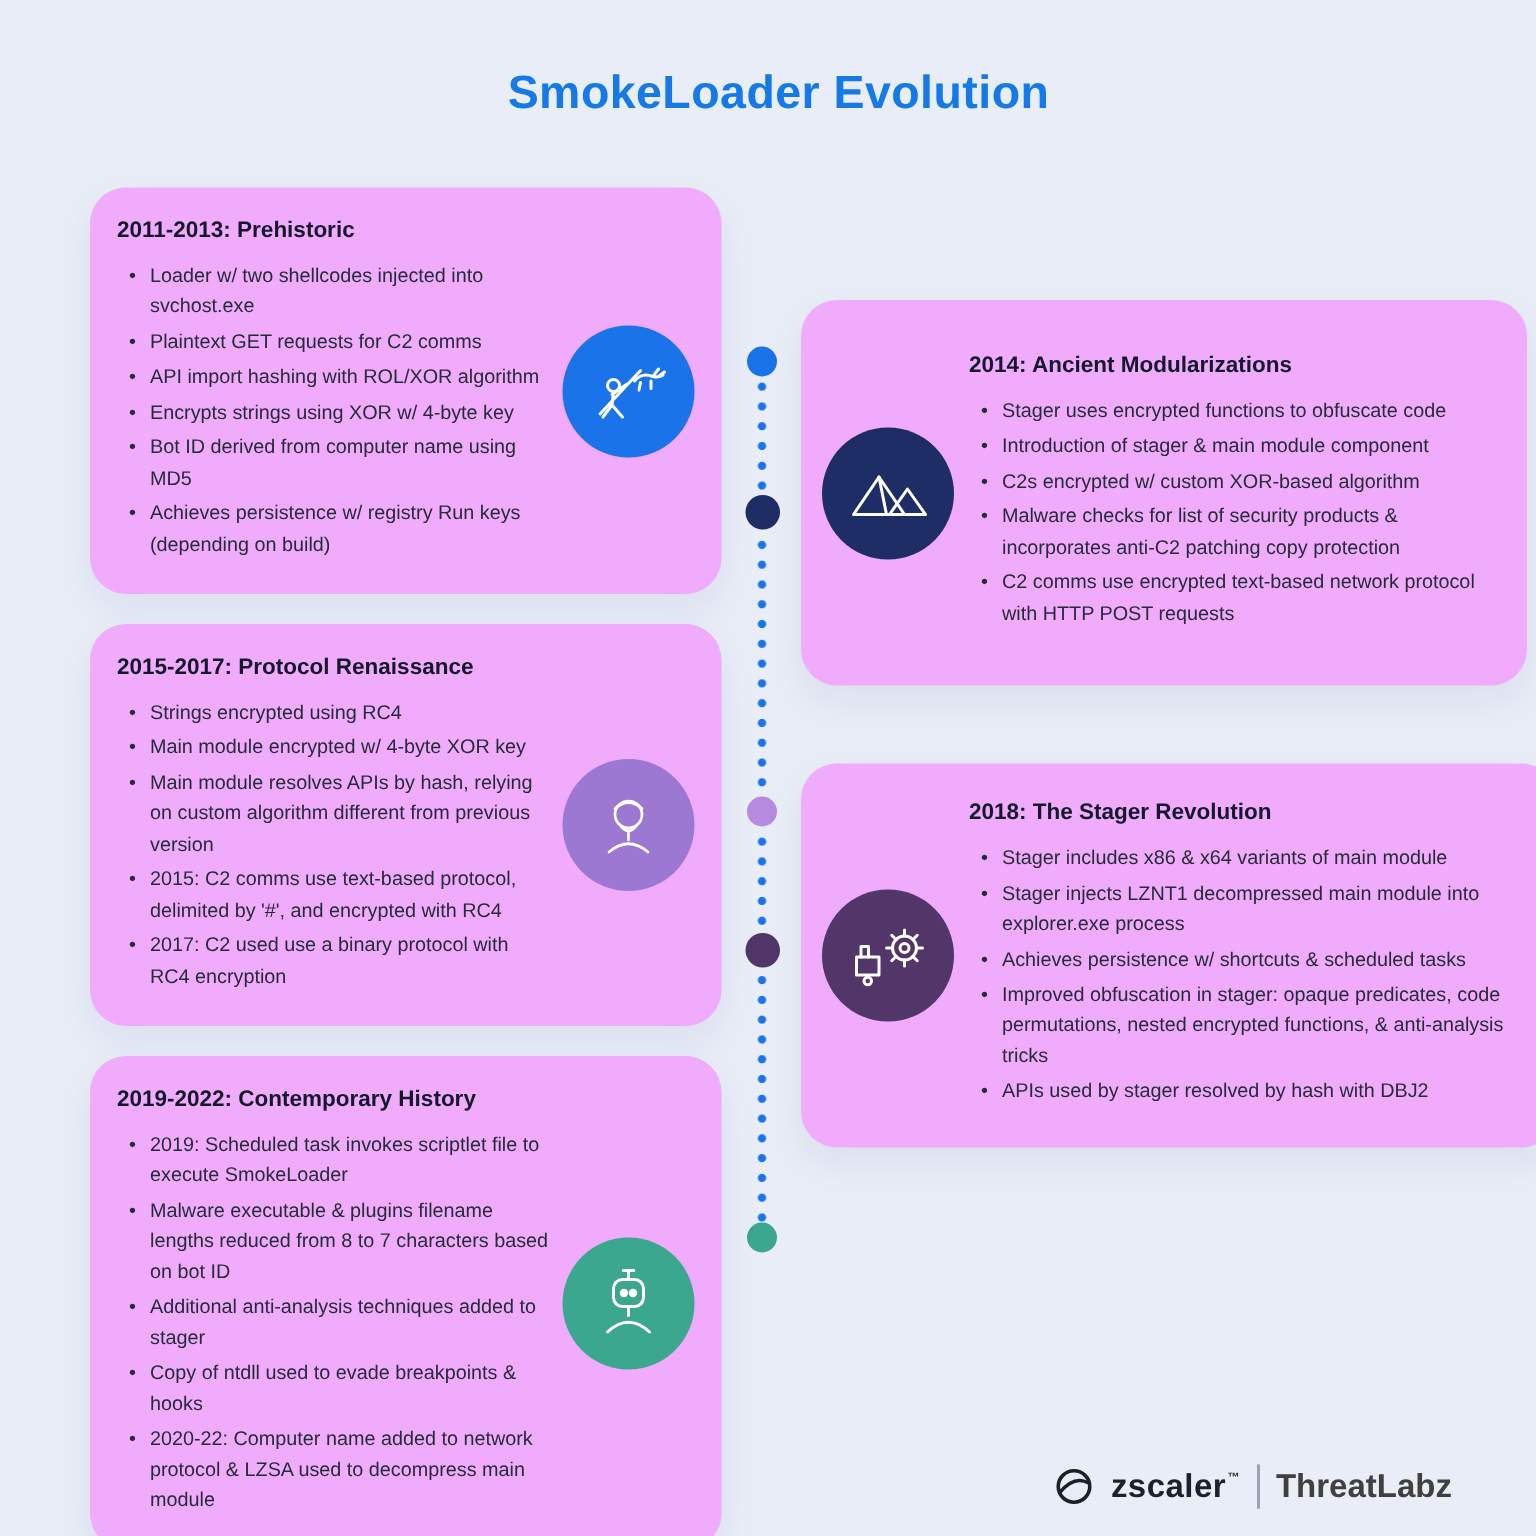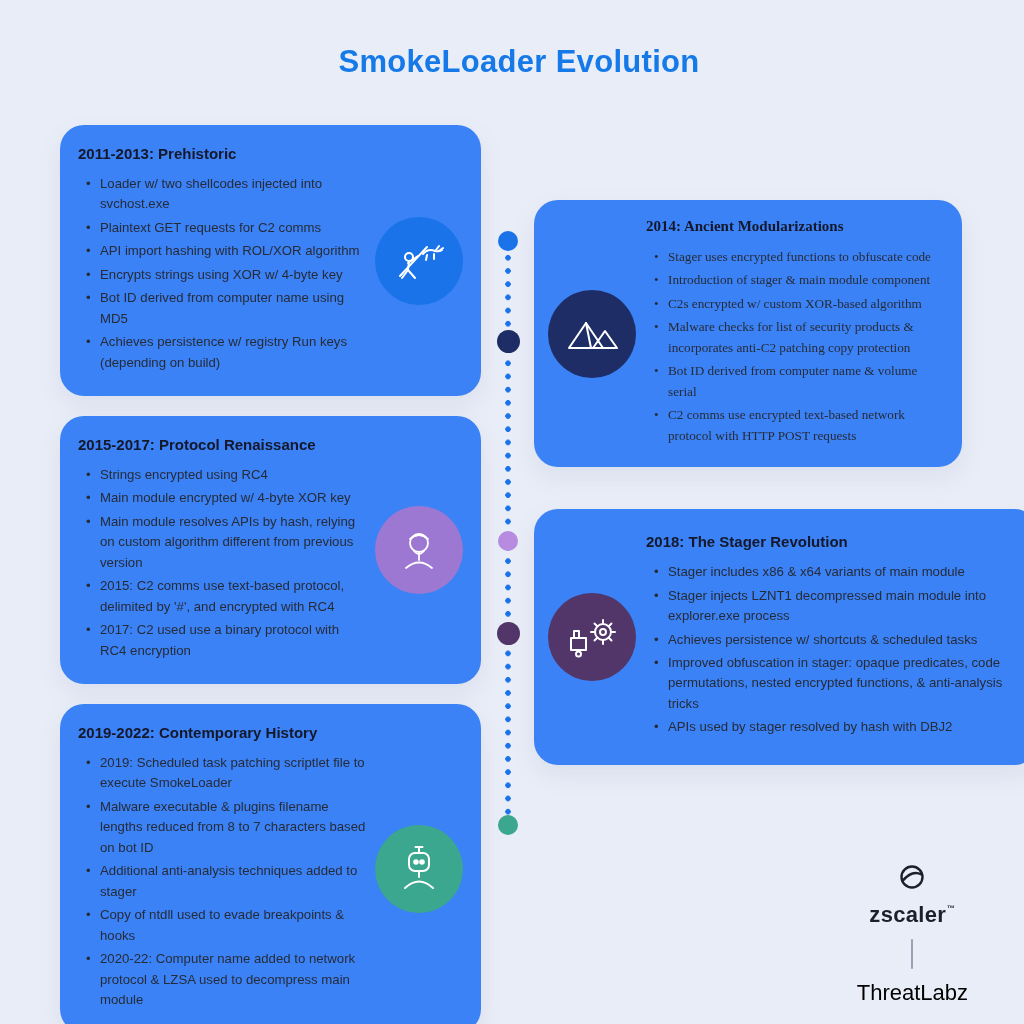--- a/index.html
+++ b/index.html
@@ -28,21 +28,21 @@
   .m-small { width:20px; height:20px; }
   .m-big   { width:23px; height:23px; }
   #m1 { left:498px; top:231px; }
   #m2 { left:497px; top:330px; }
   #m3 { left:498px; top:531px; }
   #m4 { left:497px; top:622px; }
   #m5 { left:498px; top:815px; }
 
   
   .card {
-    position:absolute; background:#3b82f6; border-radius:24px;
+    position:absolute; background:#f0abfc; border-radius:24px;
     box-shadow:0 10px 24px rgba(90,110,160,.10);
     display:flex; align-items:center;
   }
   .card h2 { font-size:15px; font-weight:700; color:#14182a; margin-bottom:7px; }
   .card ul { list-style:none; padding-left:8px;margin-top:12px; }
   .card li {
     position:relative; padding-left:14px; margin-bottom:3px;
     font-size:13.2px; line-height:1.55; color:#262b38;
   }
   .card li::before { content:"•"; position:absolute; left:0; top:0; color:#262b38; }
@@ -51,32 +51,32 @@
   .icon-circle {
     width:88px; height:88px; border-radius:50%;
     display:flex; align-items:center; justify-content:center;
   }
   .card.left  { padding:20px 10px 20px 18px; }
   .card.left .icon-col  { width:104px; }
   .card.right { padding:18px 16px 18px 10px; }
   .card.right .icon-col { width:96px; margin-right:6px; }
 
   #card1 { left:60px;  top:125px; width:421px; min-height:262px; }
-  #card2 { left:534px; top:200px; width:428px; min-height:257px;font-family:Liberation Serif, serif; }
+  #card2 { left:534px; top:200px; width:484px; min-height:257px; }
   #card3 { left:60px;  top:416px; width:421px; min-height:247px; }
   #card4 { left:534px; top:509px; width:504px; min-height:256px; }
   #card5 { left:60px;  top:704px; width:421px; min-height:263px; }
 
   
-  .footer { position:absolute; right:56px; bottom:18px; display:flex; align-items:center; gap:11px;flex-direction:column; }
+  .footer { position:absolute; right:56px; bottom:18px; display:flex; align-items:center; gap:11px; }
   .zs-logo { display:flex; align-items:center; }
   .zs-wordmark { font-size:22px; font-weight:bold; color:#1b202b; letter-spacing:.3px; display:flex; align-items:flex-start; }
   .zs-wordmark sup { font-size:8px; margin-left:1px; line-height:1; padding-top:3px; }
   .footer-divider { width:2px; height:30px; background:#9aa3b5; border-radius:1px; }
-  .tl-wordmark { font-size:22px; font-weight:normal; color:#000000; }
+  .tl-wordmark { font-size:22px; font-weight:bold; color:#404040; }
 </style>
 </head>
 <body>
 
 <div class="canvas">
 
   <h1 class="title">SmokeLoader Evolution</h1>
 
   <div class="timeline-line"></div>
   <div class="milestone m-small" id="m1" style="background: rgb(26, 115, 232);"></div>
@@ -125,21 +125,20 @@
         </svg>
       </div>
     </div>
     <div class="card-body">
       <h2>2014: Ancient Modularizations</h2>
       <ul>
         <li>Stager uses encrypted functions to obfuscate code</li>
         <li>Introduction of stager &amp; main module component</li>
         <li>C2s encrypted w/ custom XOR-based algorithm</li>
         <li>Malware checks for list of security products &amp; incorporates anti-C2 patching copy protection</li>
-        <li>Bot ID derived from computer name &amp; volume serial</li>
         <li>C2 comms use encrypted text-based network protocol with HTTP POST requests</li>
       </ul>
     </div>
   </section>
 
   <section class="card left" id="card3">
     <div class="card-body">
       <h2>2015-2017: Protocol Renaissance</h2>
       <ul>
         <li>Strings encrypted using RC4</li>
@@ -188,21 +187,21 @@
         <li>Improved obfuscation in stager: opaque predicates, code permutations, nested encrypted functions, &amp; anti-analysis tricks</li>
         <li>APIs used by stager resolved by hash with DBJ2</li>
       </ul>
     </div>
   </section>
 
   <section class="card left" id="card5">
     <div class="card-body">
       <h2>2019-2022: Contemporary History</h2>
       <ul>
-        <li>2019: Scheduled task patching scriptlet file to execute SmokeLoader</li>
+        <li>2019: Scheduled task invokes scriptlet file to execute SmokeLoader</li>
         <li>Malware executable &amp; plugins filename lengths reduced from 8 to 7 characters based on bot ID</li>
         <li>Additional anti-analysis techniques added to stager</li>
         <li>Copy of ntdll used to evade breakpoints &amp; hooks</li>
         <li>2020-22: Computer name added to network protocol &amp; LZSA used to decompress main module</li>
       </ul>
     </div>
     <div class="icon-col">
       <div class="icon-circle" style="background: rgb(59, 167, 142);">
         <svg width="60" height="60" viewBox="0 0 60 60">
           <g stroke="#ffffff" stroke-width="2" fill="none" stroke-linecap="round" stroke-linejoin="round">

